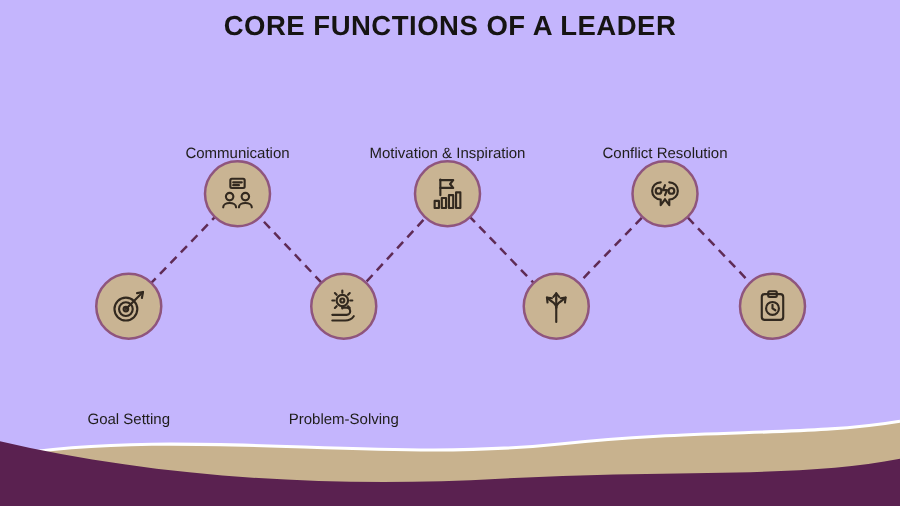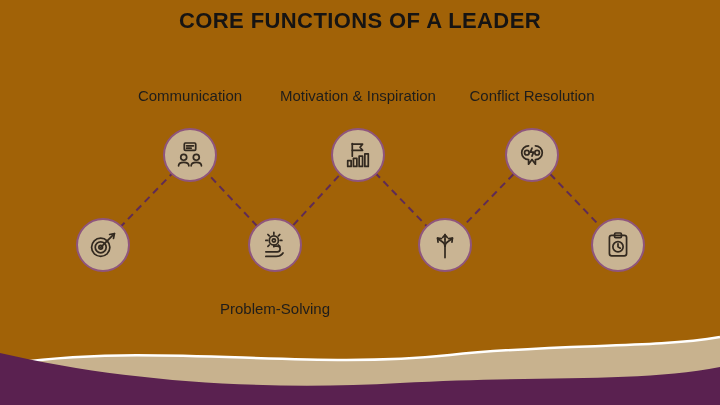--- a/index.html
+++ b/index.html
@@ -5,21 +5,21 @@
   html,body{margin:0;padding:0;}
   body{
     width:720px;height:405px;
     font-family:"Liberation Sans", sans-serif;
     background:#ffffff;
     overflow:hidden;
   }
   .slide{
     position:relative;
     width:720px;height:405px;
-    background:#a16207;
+    background:#c4b5fd;
     overflow:hidden;
   }
   .title{
     position:absolute;
     top:8px;left:0;
     width:100%;
     text-align:center;
     font-size:22px;
     font-weight:700;
     letter-spacing:0.4px;
@@ -47,23 +47,24 @@
     stroke:#32291f;
     fill:none;
     stroke-width:1.5;
     stroke-linecap:round;
     stroke-linejoin:round;
   }
   .node-label{
     position:absolute;
     width:170px;
     text-align:center;
-    font-size:15px;
+    font-size:12px;
     font-weight:500;
     color:#1f1d1b;
+    margin-top:28px;
   }
   
   #c-goal{left:76px;top:218px;}
   #c-comm{left:163px;top:128px;}
   #c-problem{left:248px;top:218px;}
   #c-motivation{left:331px;top:128px;}
   #c-decision{left:418px;top:218px;}
   #c-conflict{left:505px;top:128px;}
   #c-task{left:591px;top:218px;}
   
@@ -163,20 +164,21 @@
       <rect x="11" y="3.5" width="6" height="4" rx="1"></rect>
       <circle cx="14" cy="15.5" r="4.5"></circle>
       <path d="M14 13 v2.5 l2 1.3"></path>
     </svg>
   </div>
 
   <div class="node-label" id="l-comm">Communication</div>
   <div class="node-label" id="l-motivation">Motivation &amp; Inspiration</div>
   <div class="node-label" id="l-conflict">Conflict Resolution</div>
 
+  <div class="node-label" id="l-goal">Goal Setting</div>
   <div class="node-label" id="l-problem">Problem-Solving</div>
 
   <svg class="wave-svg" viewBox="0 0 720 80" preserveAspectRatio="none">
     <path d="M0 40 C150 16 300 46 450 30 C560 18 650 24 720 12 L720 80 L0 80 Z" fill="#c8b28e"></path>
     <path d="M0 40 C150 16 300 46 450 30 C560 18 650 24 720 12" fill="none" stroke="#ffffff" stroke-width="2.5"></path>
     <path d="M0 28 C120 56 260 66 400 58 C540 50 640 58 720 42 L720 80 L0 80 Z" fill="#5a2150"></path>
   </svg>
 
 </div>
 

